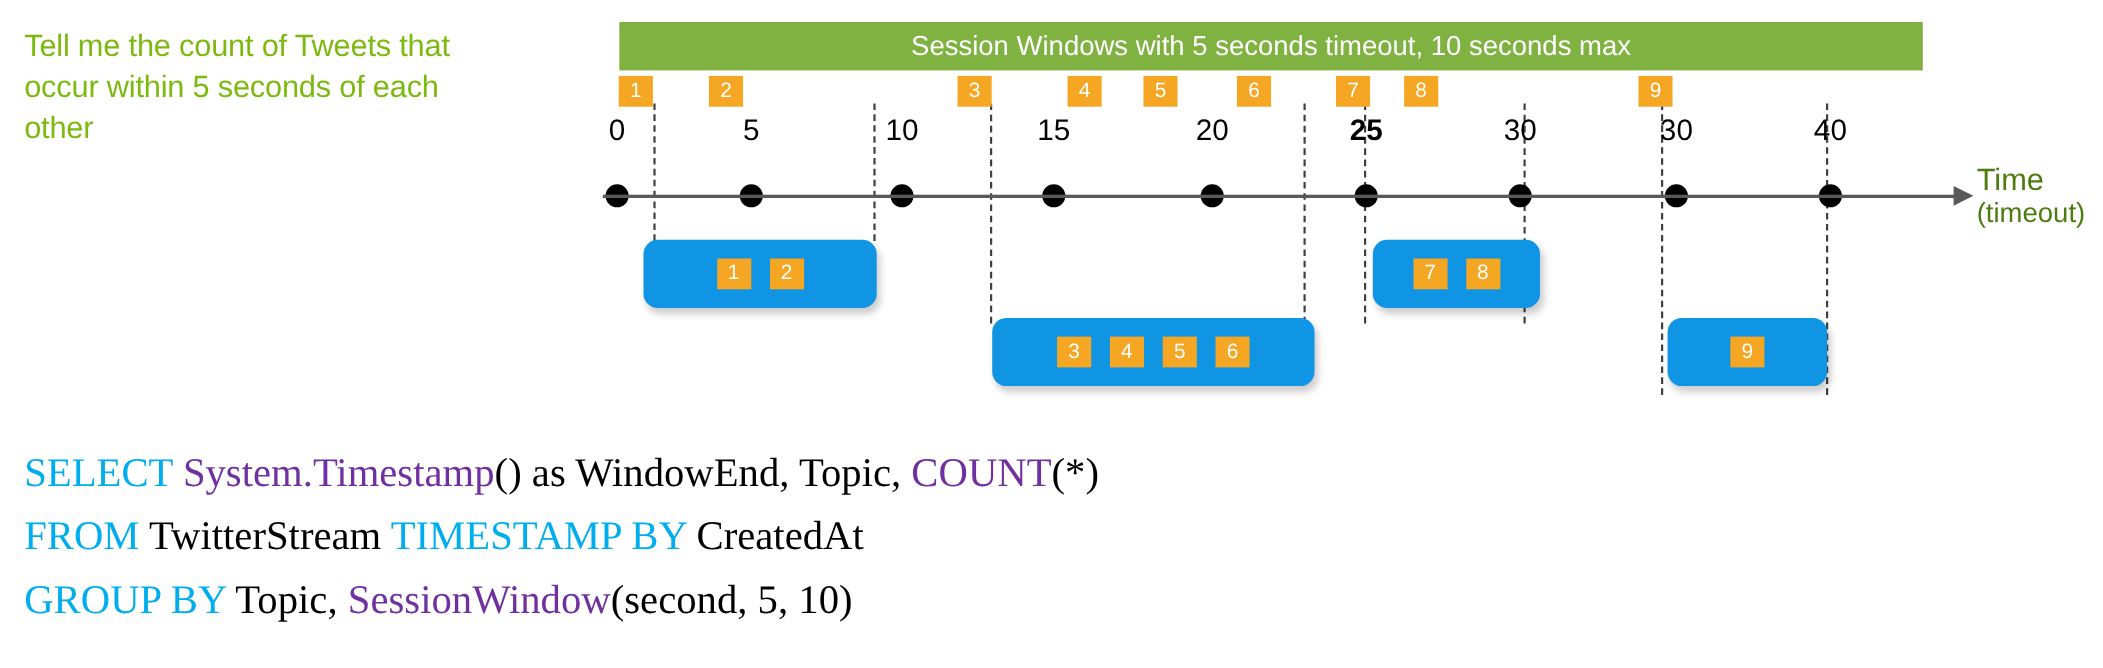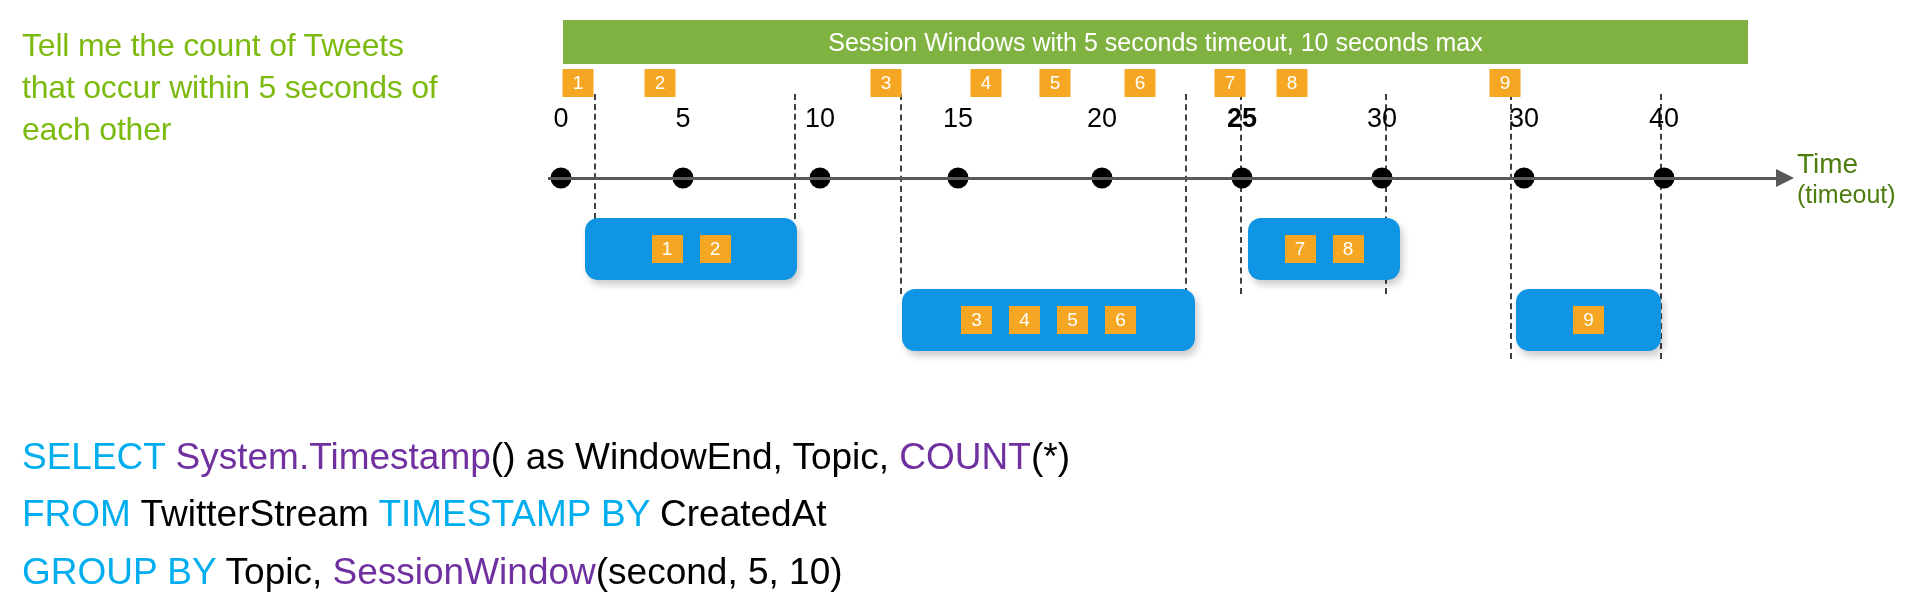--- a/index.html
+++ b/index.html
@@ -13,21 +13,21 @@
     overflow: hidden;
     font-family: "Liberation Sans", sans-serif;
   }
 
   
   #prompt-text {
     position: absolute;
     left: 22px; top: 24px;
     width: 420px;
     color: #7DBA10;
-    font-size: 32px;
+    font-size: 28px;
     line-height: 1.32;
     font-family: "Liberation Sans", sans-serif;
     letter-spacing: -0.2px;
   }
 
   
   #diagram {
     position: absolute;
     left: 0; top: 0;
     width: 1888px; height: 400px;
@@ -130,22 +130,22 @@
     font-size: 19px;
     display: flex;
     align-items: center;
     justify-content: center;
     font-family: "Liberation Sans", sans-serif;
   }
 
   
   #sql-block {
     position: absolute;
-    left: 22px; top: 428px;
-    font-family: Liberation Sans, sans-serif;
+    left: 22px; top: 402px;
+    font-family: Liberation Serif, serif;
     font-size: 37px;
     line-height: 1.55;
     color: #000000;
     white-space: pre;
   }
   #sql-block .kw  { color: #00AEEF; }
   #sql-block .fn  { color: #7030A0; }
   #sql-block .pl  { color: #000000; }
 </style>
 </head>

